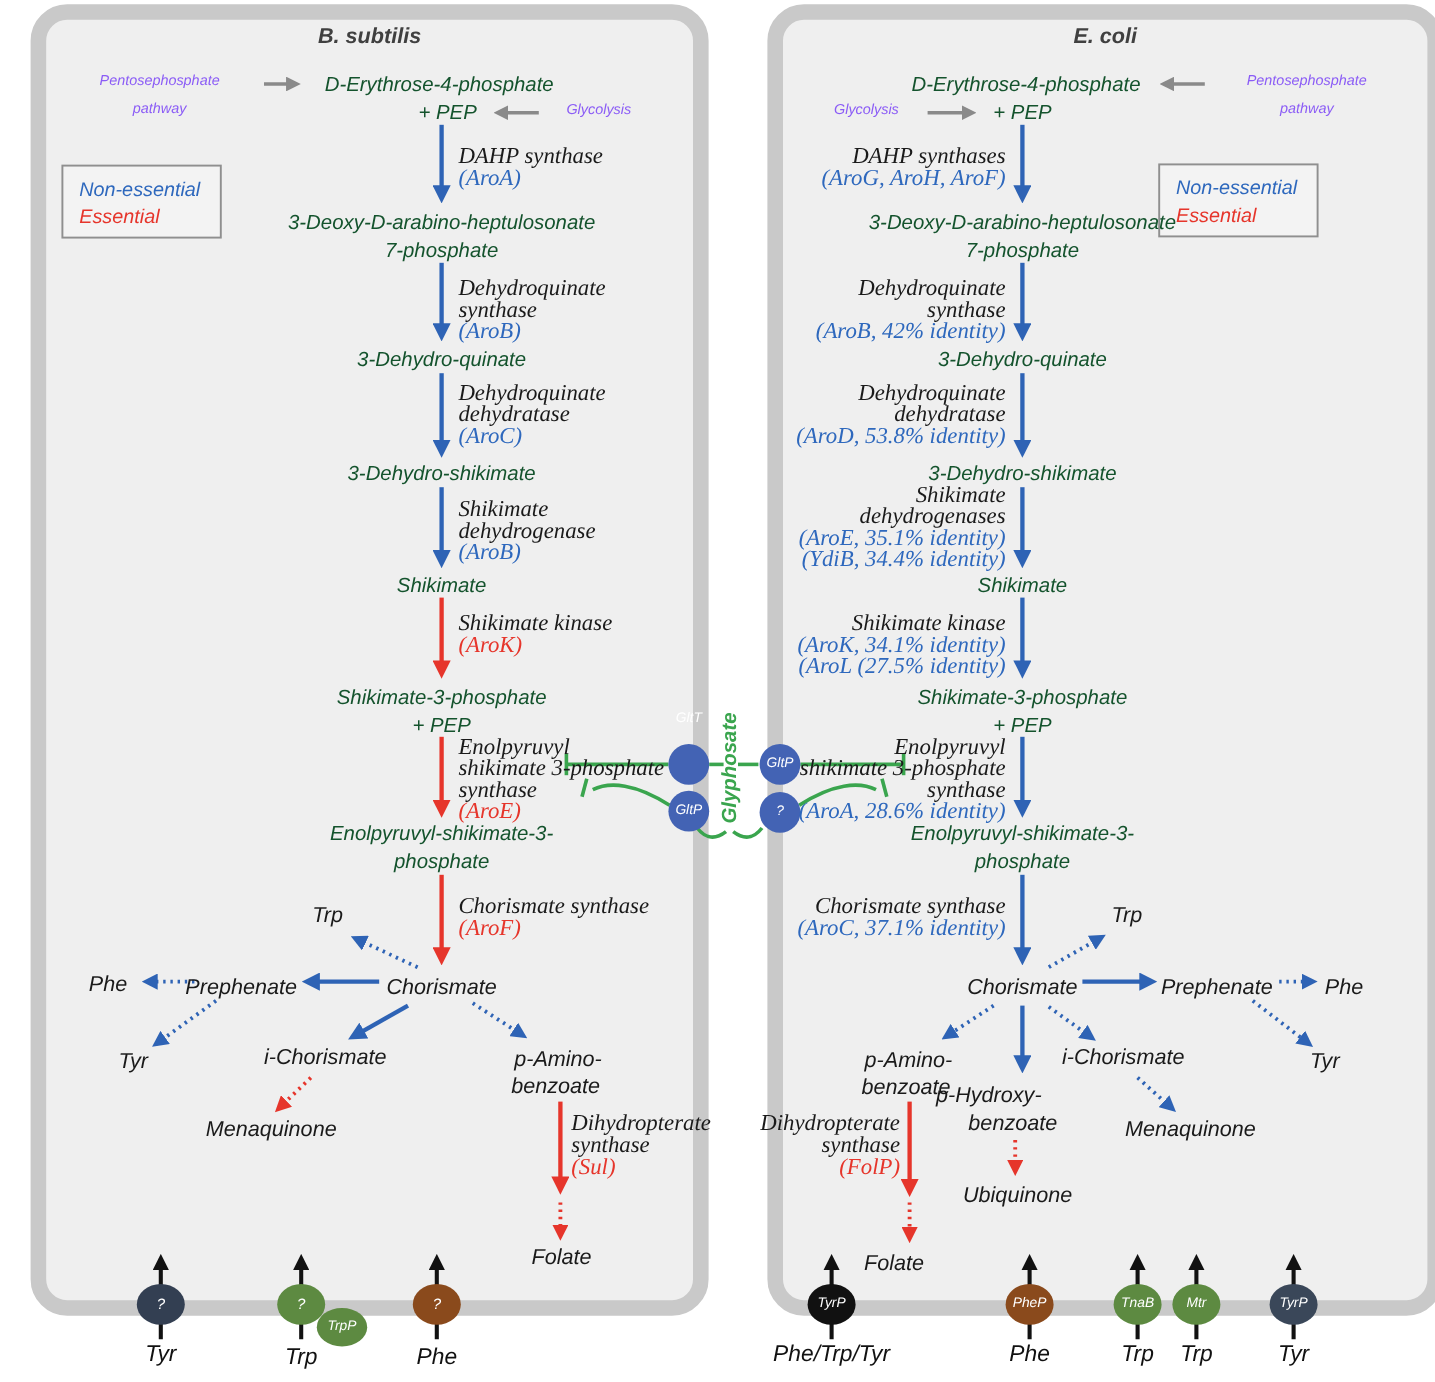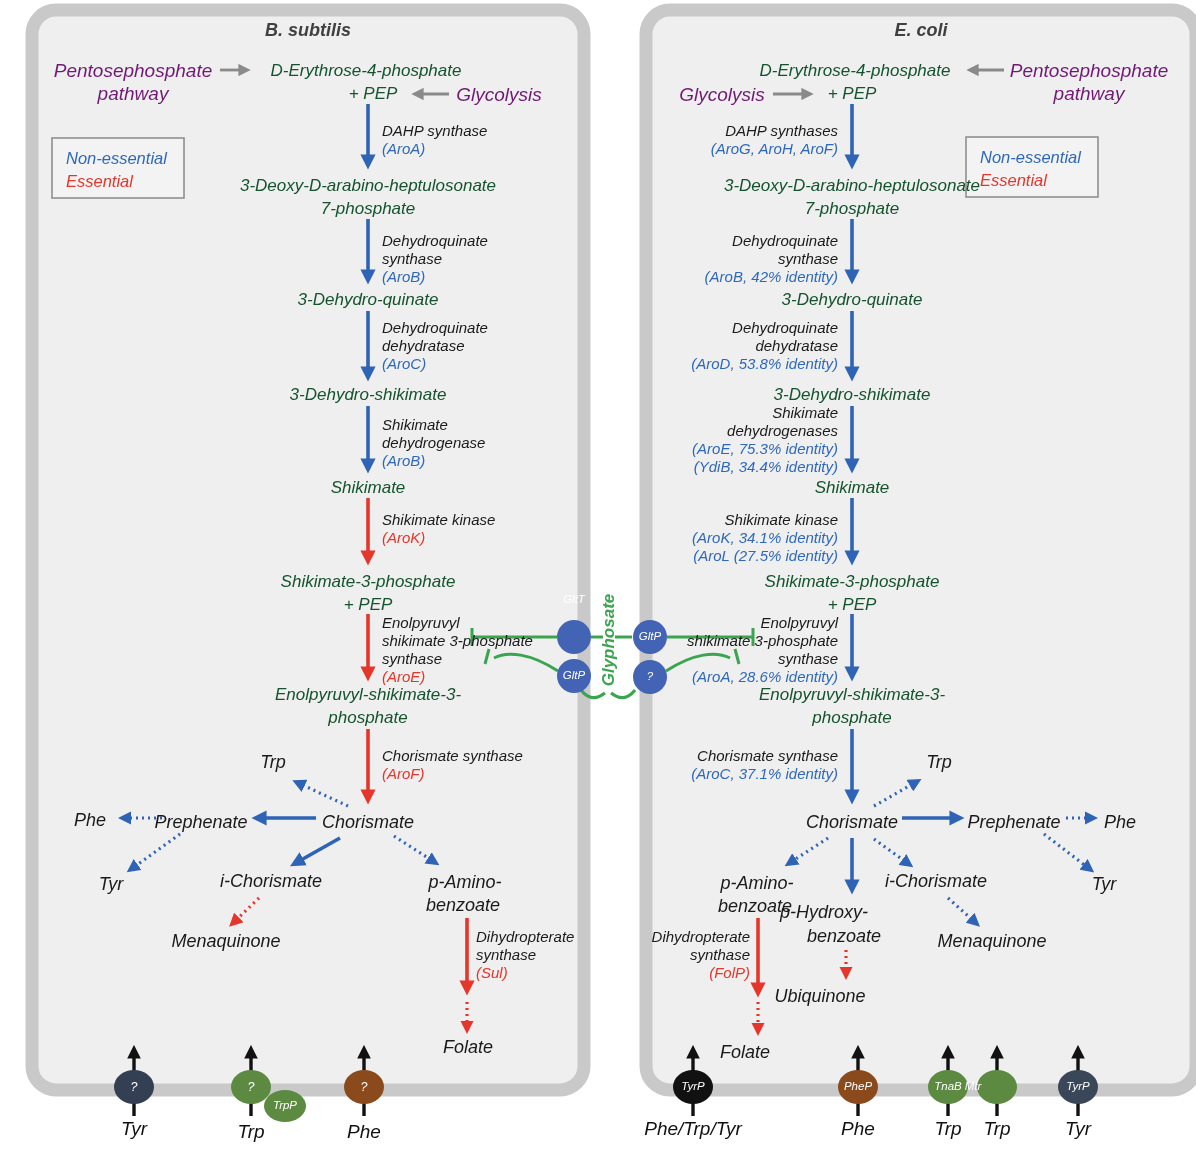--- a/index.html
+++ b/index.html
@@ -3,25 +3,25 @@
 <meta charset="utf-8">
 <style>
   html,body{margin:0;padding:0;background:#fff;}
   #fig{position:relative;width:1196px;height:1152px;background:#ffffff;
        font-family:"Liberation Sans",sans-serif;overflow:hidden;margin-left:16px;}
   #fig svg{position:absolute;left:0;top:0;}
   .t{position:absolute;font-style:italic;white-space:nowrap;line-height:1;}
   .c{transform:translateX(-50%);text-align:center;}
   .met{font-size:17px;color:#14532d;}
   .br{font-size:18px;color:#1a1a1a;}
-  .enz{font-size:15px;line-height:18px;color:#1a1a1a;}
+  .enz{font-size:19px;line-height:18px;color:#1a1a1a;font-family:Liberation Serif, serif;}
   .er{text-align:right;}
   .gb{color:#2e68bd;}
   .gr{color:#e6352b;}
-  .gray{color:#701a75;font-size:19px;}
+  .gray{color:#8b5cf6;font-size:12px;}
   .title{font-size:18px;font-weight:bold;color:#404040;}
   .leg{font-size:16.5px;line-height:1;}
   .wlab{color:#ffffff;font-size:11.5px;}
   .wlab2{color:#ffffff;font-size:12.5px;}
   .sub{font-size:19px;color:#111111;}
   .green{color:#3aa54e;font-size:17px;}
   .rot{transform:translate(-50%,-50%) rotate(-90deg);}
 </style>
 </head>
 <body>
@@ -268,21 +268,21 @@
       <div class="gb">(AroB, 42% identity)</div>
 </div>
 <div class="t enz er" style="right:374px;top:319px">
   <div>Dehydroquinate</div>
       <div>dehydratase</div>
       <div class="gb">(AroD, 53.8% identity)</div>
 </div>
 <div class="t enz er" style="right:374px;top:404px">
   <div>Shikimate</div>
       <div>dehydrogenases</div>
-      <div class="gb">(AroE, 75.3% identity)</div>
+      <div class="gb">(AroE, 35.1% identity)</div>
       <div class="gb">(YdiB, 34.4% identity)</div>
 </div>
 <div class="t enz er" style="right:374px;top:511px">
   <div>Shikimate kinase</div>
       <div class="gb">(AroK, 34.1% identity)</div>
       <div class="gb">(AroL (27.5% identity)</div>
 </div>
 <div class="t enz er" style="right:374px;top:614px">
   <div>Enolpyruvyl</div>
       <div>shikimate 3-phosphate</div>
@@ -313,27 +313,27 @@
 <div class="t c br" style="left:923px;top:753px">Trp</div>
 <div class="t c br" style="left:998px;top:813px">Prephenate</div>
 <div class="t c br" style="left:1104px;top:813px">Phe</div>
 <div class="t c br" style="left:1088px;top:875px">Tyr</div>
 <div class="t c br" style="left:920px;top:872px">i-Chorismate</div>
 <div class="t c br" style="left:976px;top:932px">Menaquinone</div>
 <div class="t c br" style="left:741px;top:874px">p-Amino-</div>
 <div class="t c br" style="left:739px;top:897px">benzoate</div>
 <div class="t c br" style="left:808px;top:903px">p-Hydroxy-</div>
 <div class="t c br" style="left:828px;top:927px">benzoate</div>
-<div class="t c br" style="left:804px;top:987px">Ubiquinone</div>
+<div class="t c br" style="left:832px;top:987px">Ubiquinone</div>
 <div class="t c br" style="left:729px;top:1043px">Folate</div>
 
 <div class="t c wlab" style="left:677px;top:1081px">TyrP</div>
 <div class="t c wlab" style="left:842px;top:1081px">PheP</div>
 <div class="t c wlab" style="left:932px;top:1081px">TnaB</div>
-<div class="t c wlab" style="left:957px;top:1081px">Mtr</div>
+<div class="t c wlab" style="left:981px;top:1081px">Mtr</div>
 <div class="t c wlab" style="left:1062px;top:1081px">TyrP</div>
 <div class="t c sub" style="left:677px;top:1119px">Phe/Trp/Tyr</div>
 <div class="t c sub" style="left:842px;top:1119px">Phe</div>
 <div class="t c sub" style="left:932px;top:1119px">Trp</div>
 <div class="t c sub" style="left:981px;top:1119px">Trp</div>
 <div class="t c sub" style="left:1062px;top:1119px">Tyr</div>
 
 </div>
 
 </body></html>

